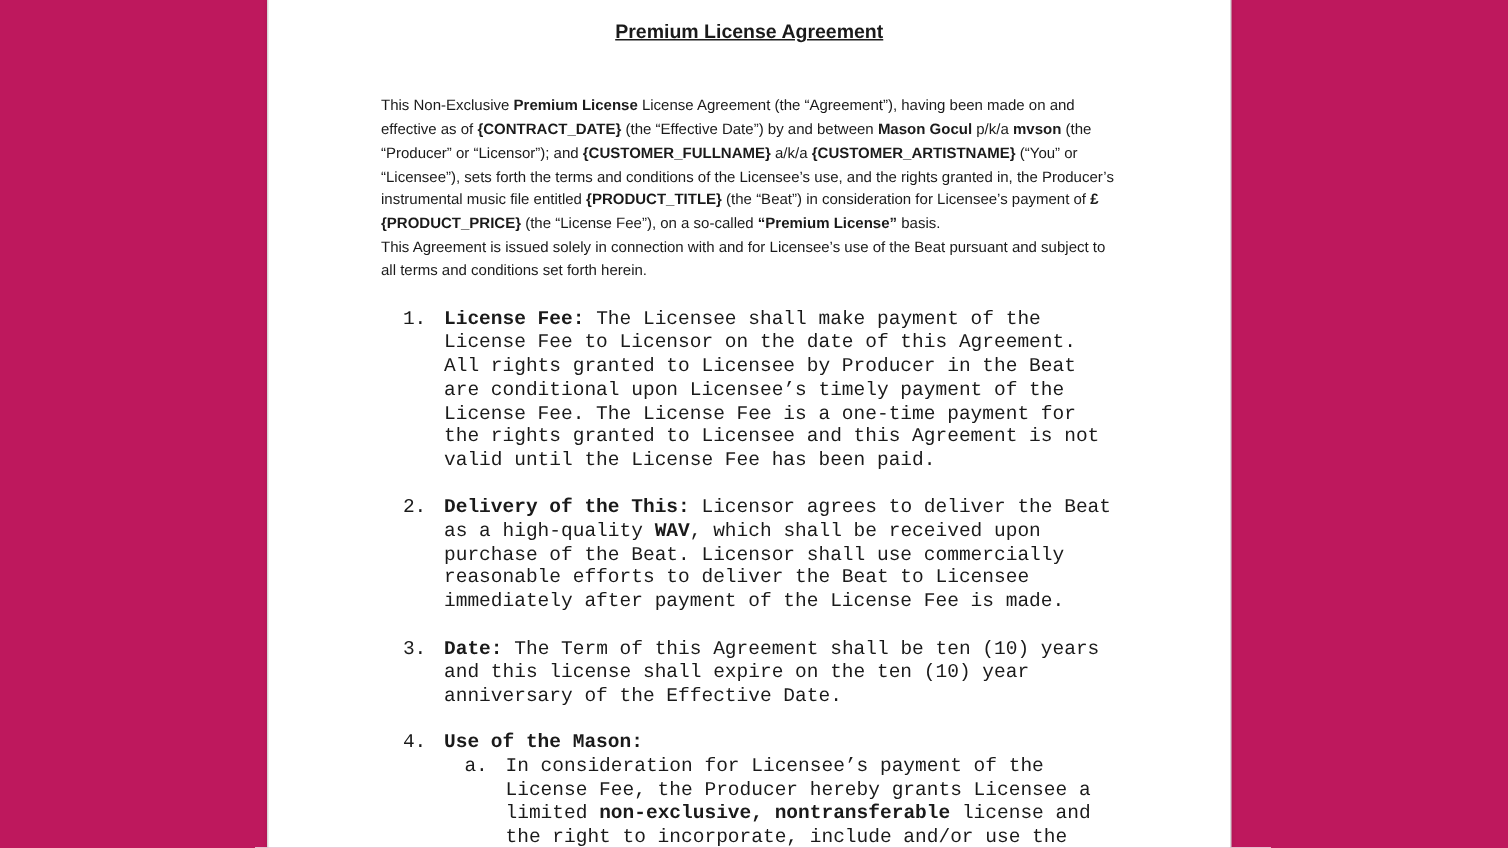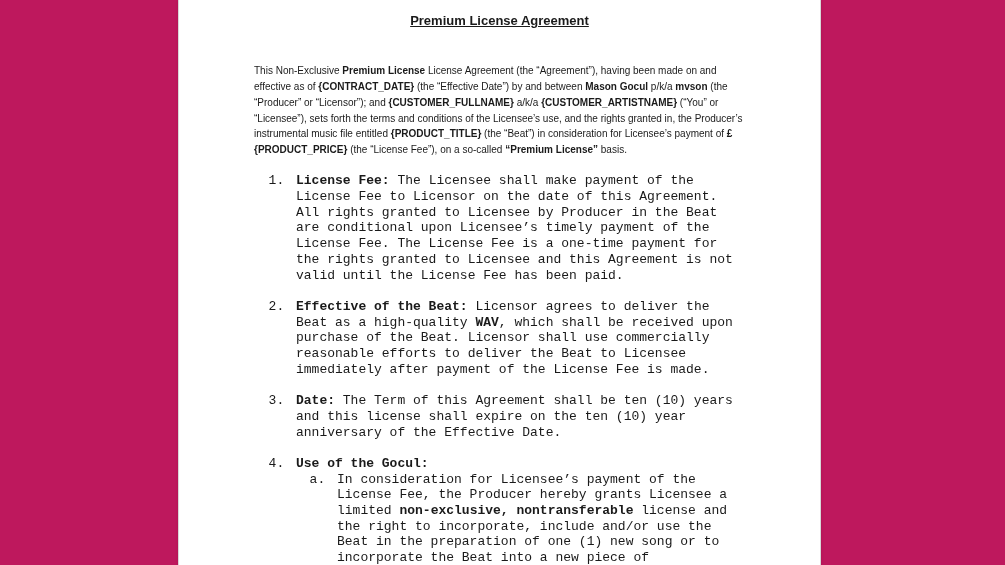--- a/index.html
+++ b/index.html
@@ -96,39 +96,40 @@
     <div class="doc-body">
 
       <p class="doc-title">Premium License Agreement</p>
 
       <div class="spacer-sm"></div>
 
       <p class="para para-intro">
         <span>This Non-Exclusive </span><b>Premium License</b><span> License Agreement (the “Agreement”), having been made on and effective as of </span><b>{CONTRACT_DATE}</b><span> (the “Effective Date”) by and between </span><b>Mason Gocul</b><span> p/k/a </span><b>mvson</b><span> (the “Producer” or “Licensor”); and </span><b>{CUSTOMER_FULLNAME}</b><span> a/k/a </span><b>{CUSTOMER_ARTISTNAME}</b><span> (“You” or “Licensee”), sets forth the terms and conditions of the Licensee’s use, and the rights granted in, the Producer’s instrumental music file entitled </span><b>{PRODUCT_TITLE}</b><span> (the “Beat”) in consideration for Licensee’s payment of </span><b>£{PRODUCT_PRICE}</b><span> (the “License Fee”), on a so-called </span><b>“Premium License”</b><span> basis.</span>
       </p>
 
+      <p class="para">This Agreement is issued solely in connection with and for Licensee’s use of the Beat pursuant and subject to all terms and conditions set forth herein.</p>
 
       <div class="spacer-sm"></div>
 
       <ol class="lvl1">
 
         <li>
           <span class="li-text"><b>License Fee:</b><span> The Licensee shall make payment of the License Fee to Licensor on the date of this Agreement. All rights granted to Licensee by Producer in the Beat are conditional upon Licensee’s timely payment of the License Fee. The License Fee is a one-time payment for the rights granted to Licensee and this Agreement is not valid until the License Fee has been paid.</span></span>
         </li>
 
         <li>
-          <span class="li-text"><b>Effective of the Beat:</b><span> Licensor agrees to deliver the Beat as a high-quality </span><b>WAV</b><span>, which shall be received upon purchase of the Beat. Licensor shall use commercially reasonable efforts to deliver the Beat to Licensee immediately after payment of the License Fee is made.</span></span>
+          <span class="li-text"><b>Delivery of the This:</b><span> Licensor agrees to deliver the Beat as a high-quality </span><b>WAV</b><span>, which shall be received upon purchase of the Beat. Licensor shall use commercially reasonable efforts to deliver the Beat to Licensee immediately after payment of the License Fee is made.</span></span>
         </li>
 
         <li>
           <span class="li-text"><b>Date:</b><span> The Term of this Agreement shall be ten (10) years and this license shall expire on the ten (10) year anniversary of the Effective Date.</span></span>
         </li>
 
         <li>
-          <span class="li-text"><b>Use of the Gocul:</b></span>
+          <span class="li-text"><b>Use of the Mason:</b></span>
           <ol class="lvl2">
             <li>
               <span class="li-text"><span>In consideration for Licensee’s payment of the License Fee, the Producer hereby grants Licensee a limited </span><b>non-exclusive, nontransferable</b><span> license and the right to incorporate, include and/or use the Beat in the preparation of one (1) new song or to incorporate the Beat into a new piece of instrumental music created by the Licensee. Licensee may create the new song or new instrumental music by recording his/her written lyrics over the Beat and/or by incorporating portions/samples of the Beat into pre-existing instrumental music written, produced and/or owned by Licensee. The new song or piece of instrumental</span></span>
             </li>
           </ol>
         </li>
 
       </ol>
 
     </div>

